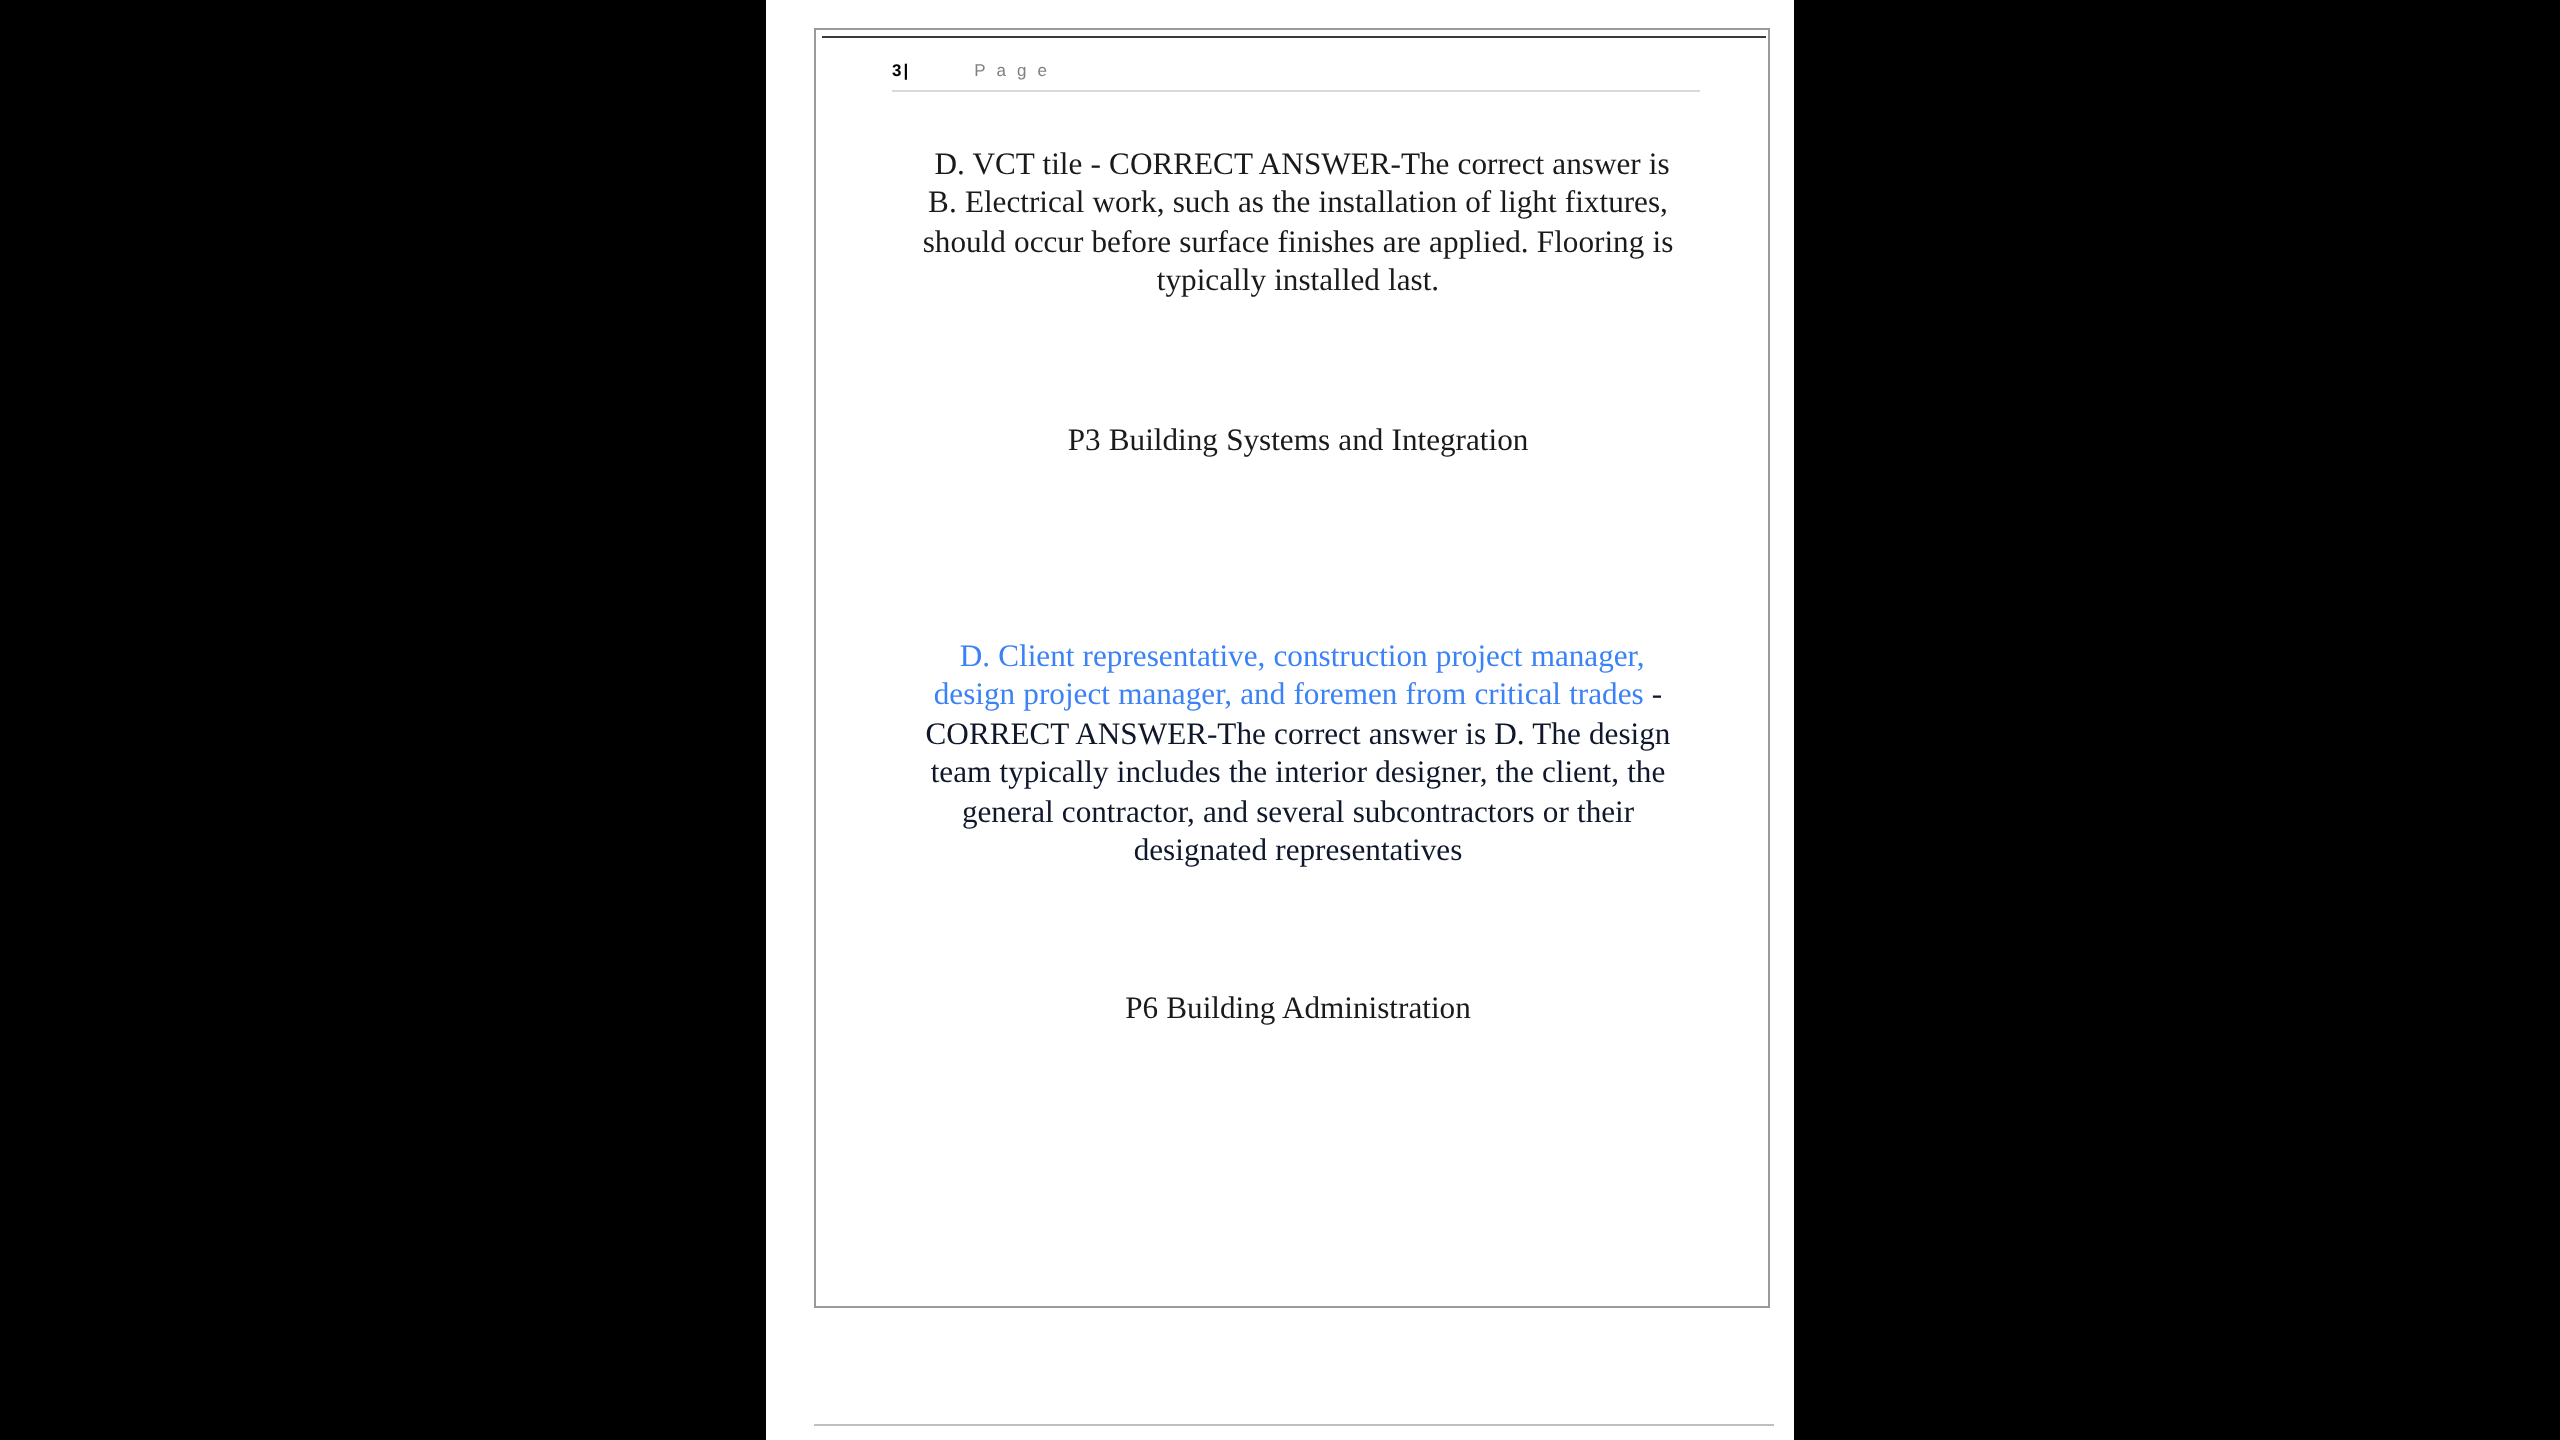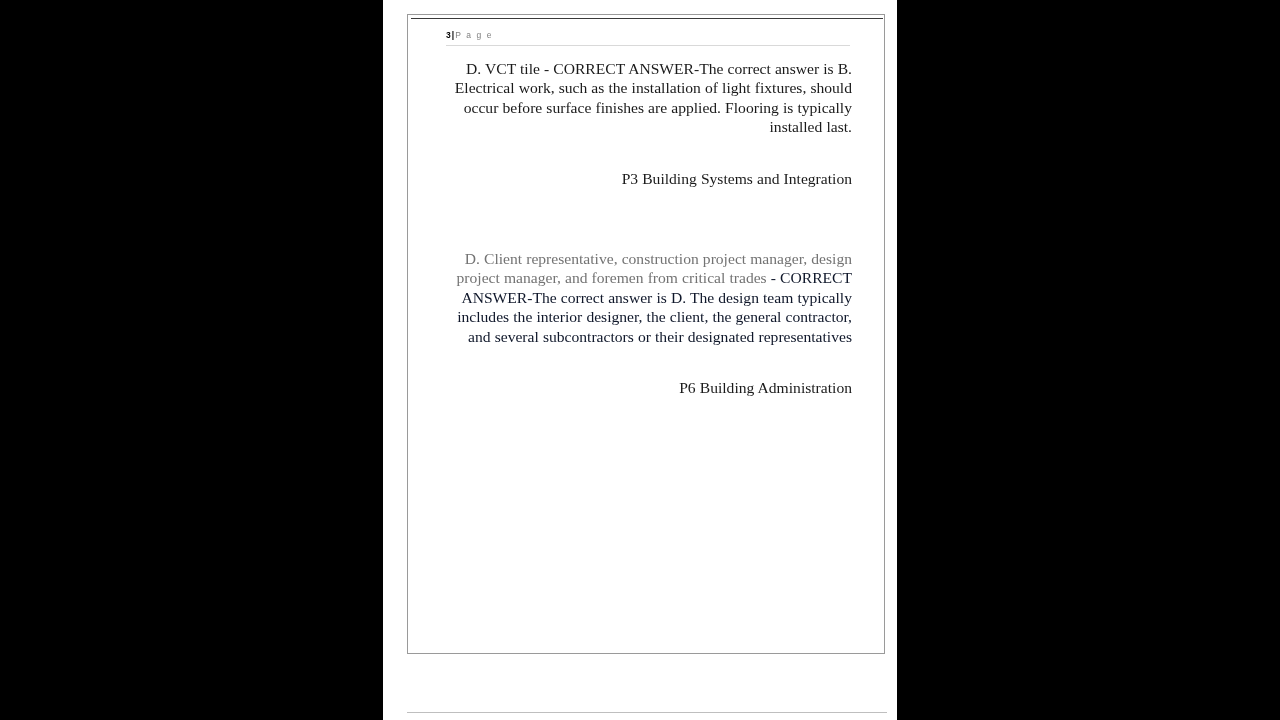--- a/index.html
+++ b/index.html
@@ -60,47 +60,48 @@
     color: #000000;
   }
   .page-sep {
     font-weight: bold;
     color: #000000;
     padding: 0 1px;
   }
   .page-word {
     color: #808080;
     letter-spacing: 1.6px;
+    padding-left: 32px;
   }
   .page-header-rule {
     margin-top: 4px;
     width: 404px;
     height: 0;
     border-top: 1px solid #d9d9d9;
   }
   .doc-body {
     position: absolute;
     left: 38px;
     top: 44px;
     width: 406px;
   }
   .para {
     font-family: "Liberation Serif", "DejaVu Serif", serif;
     font-size: 15.6px;
     line-height: 19.4px;
     color: #1a1a1a;
-    margin: 0;
-    text-align: right;
+    margin: 14px;
+    text-align: center;
     white-space: pre-wrap;
     word-spacing: 0.2px;
   }
   .gap-lg { height: 32px; }
   .gap-md { height: 23px; }
   .gap-xs { height: 2px; }
-  .red { color: #737373; }
+  .red { color: #3b82f6; }
   .blk { color: #0f172a; }
   .next-page-rule {
     position: absolute;
     left: 24px;
     top: 712px;
     width: 480px;
     height: 0;
     border-top: 1px solid #bfbfbf;
   }
   .bar-left {

